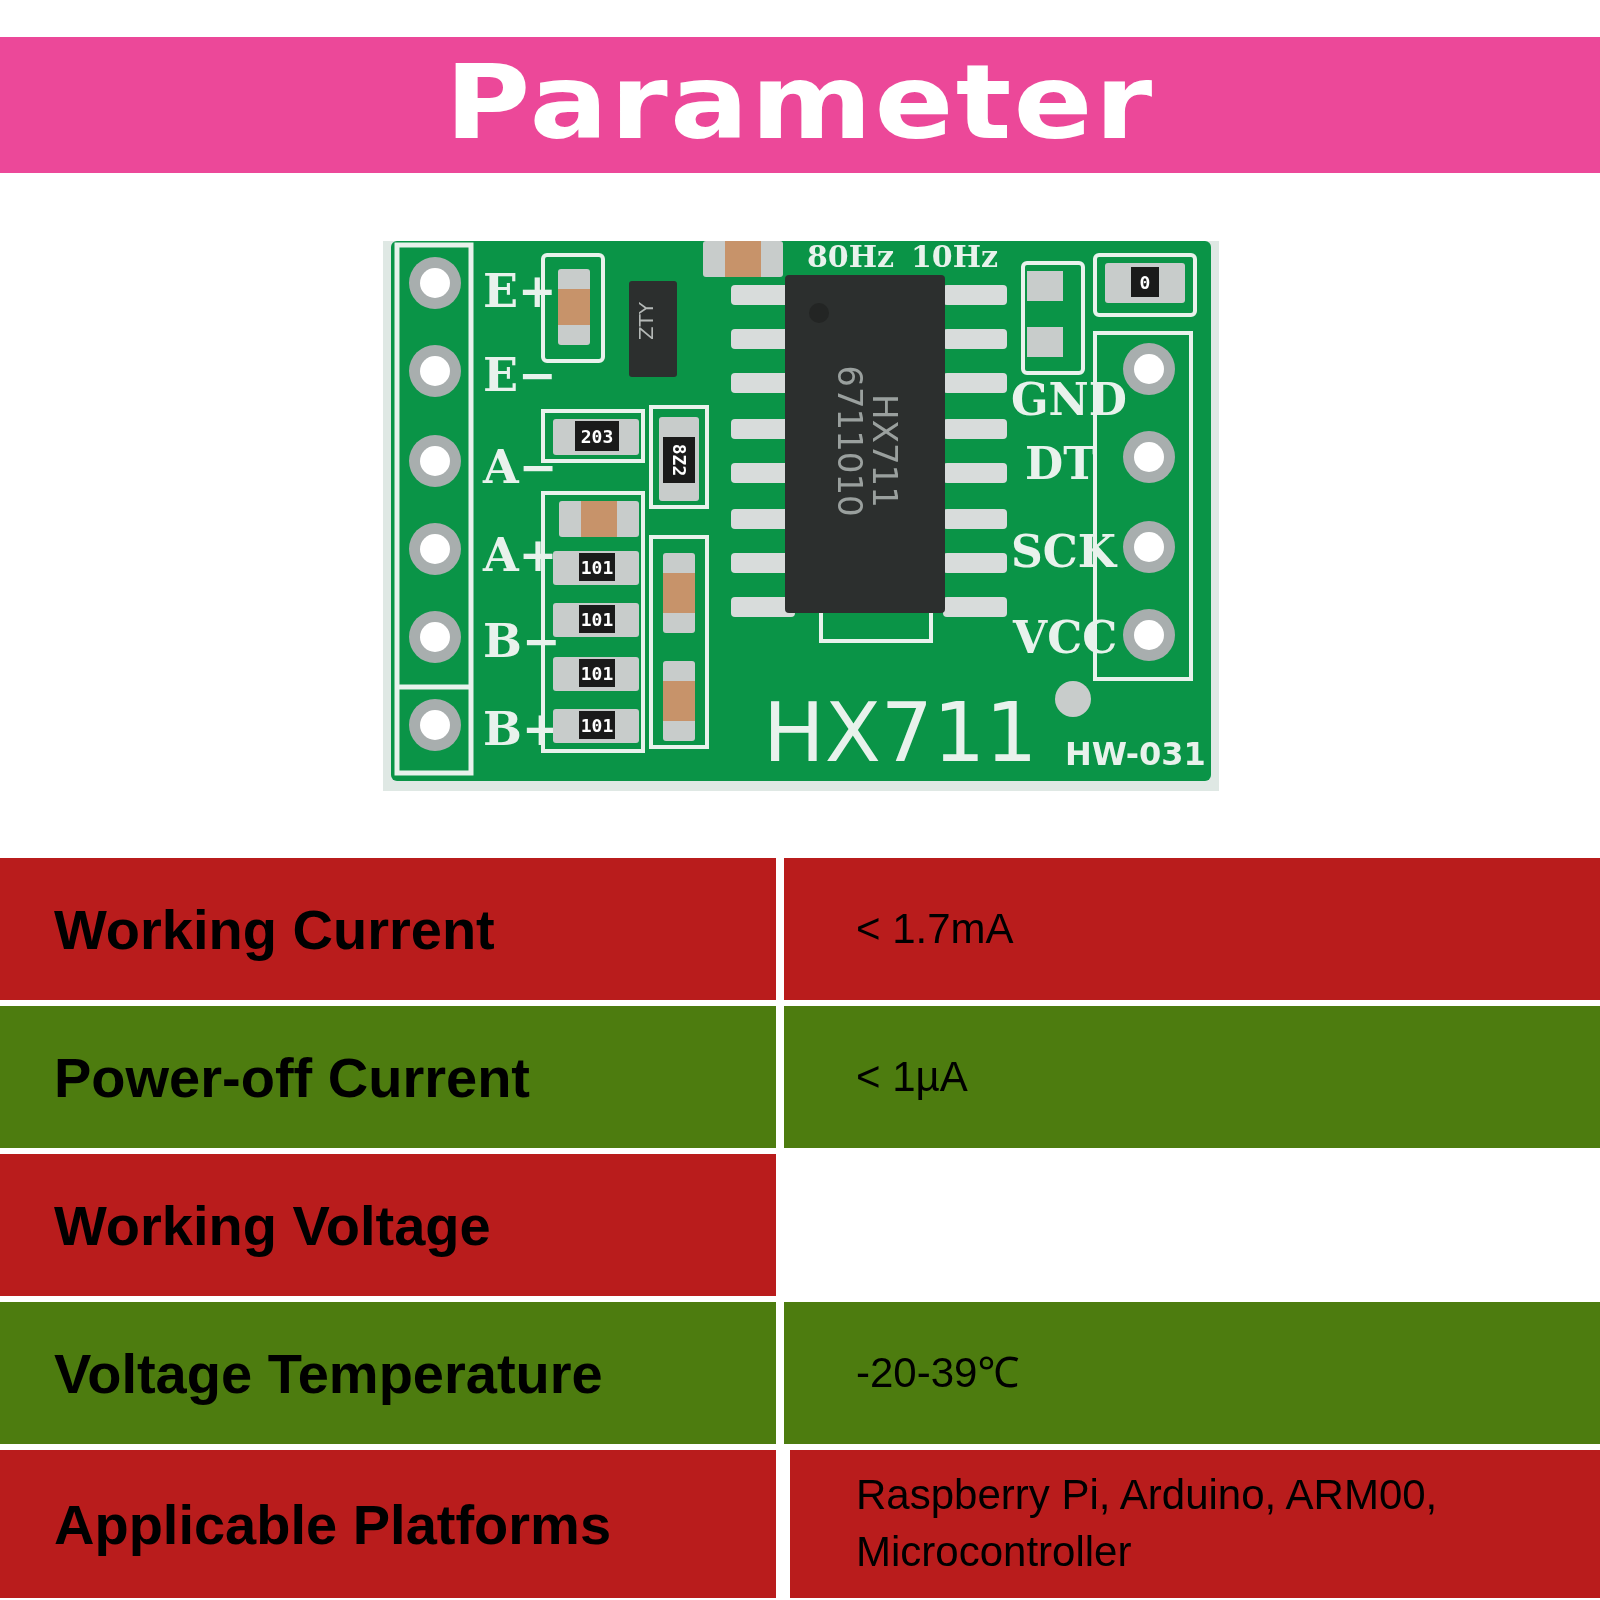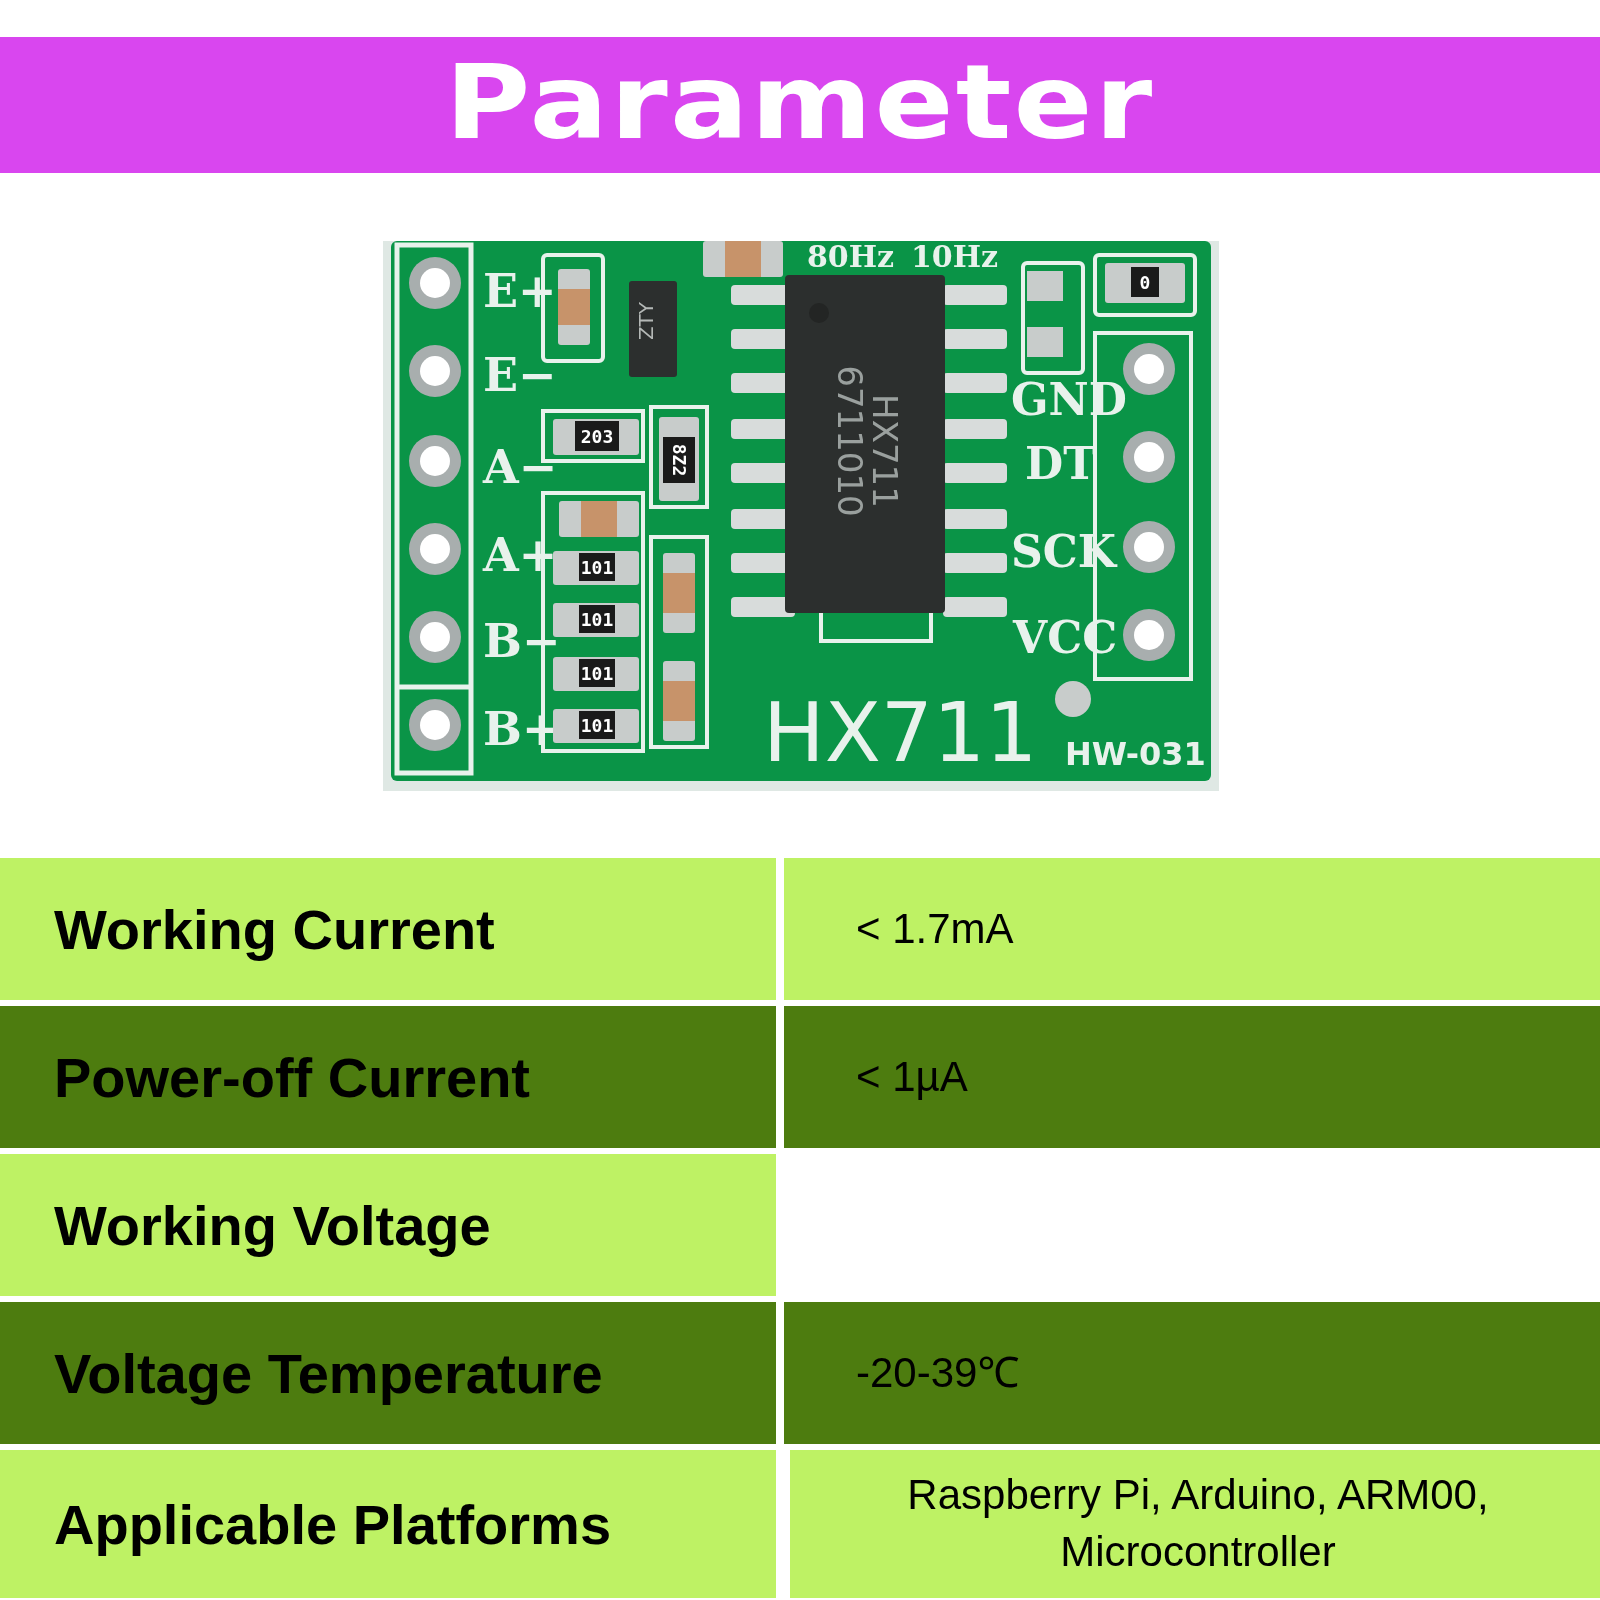--- a/index.html
+++ b/index.html
@@ -1,30 +1,30 @@
 <!DOCTYPE html>
 <html><head>
 <meta charset="utf-8">
 <style>
   html, body { margin: 0; padding: 0; }
   body { width: 1600px; height: 1600px; background: #ffffff; position: relative; overflow: hidden; font-family: "Liberation Sans", sans-serif; }
 
-  .banner { position: absolute; left: 0; top: 37px; width: 1600px; height: 136px; background: #d946ef; display: flex; align-items: center; justify-content: center; }
+  .banner { position: absolute; left: 0; top: 37px; width: 1600px; height: 136px; background: #ec4899; display: flex; align-items: center; justify-content: center; }
   .banner-title { color: #ffffff; font-family: "DejaVu Sans", sans-serif; font-weight: bold; font-size: 104px; letter-spacing: 2px; transform: scaleX(1.12); line-height: 1; margin-top: -6px; }
 
   .board-wrap { position: absolute; left: 383px; top: 241px; width: 836px; height: 550px; }
   .board-wrap svg { display: block; }
 
   .spec-table { position: absolute; left: 0; top: 858px; width: 1600px; }
   .spec-row { display: flex; height: 142px; margin-bottom: 6px; }
   .spec-row:last-child { margin-bottom: 0; height: 148px; gap: 6px; }
   .spec-label { width: 776px; margin-right: 8px; display: flex; align-items: center; padding-left: 54px; box-sizing: border-box; font-weight: bold; font-size: 56px; color: #000; }
   .spec-value { flex: 1; display: flex; align-items: center; padding-left: 72px; box-sizing: border-box; font-size: 42px; color: #000; line-height: 1.35; }
-  .spec-value.wrap { padding-left: 66px; padding-right: 60px; text-align: center; }
-  .row-dark .spec-label, .row-dark .spec-value { background: #bef264; }
+  .spec-value.wrap { padding-left: 66px; padding-right: 60px; }
+  .row-dark .spec-label, .row-dark .spec-value { background: #b91c1c; }
   .row-light .spec-label, .row-light .spec-value { background: #4d7c0f; }
 </style>
 </head>
 <body>
 
 <div class="banner">
   <div class="banner-title">Parameter</div>
 </div>
 
 <div class="board-wrap">

